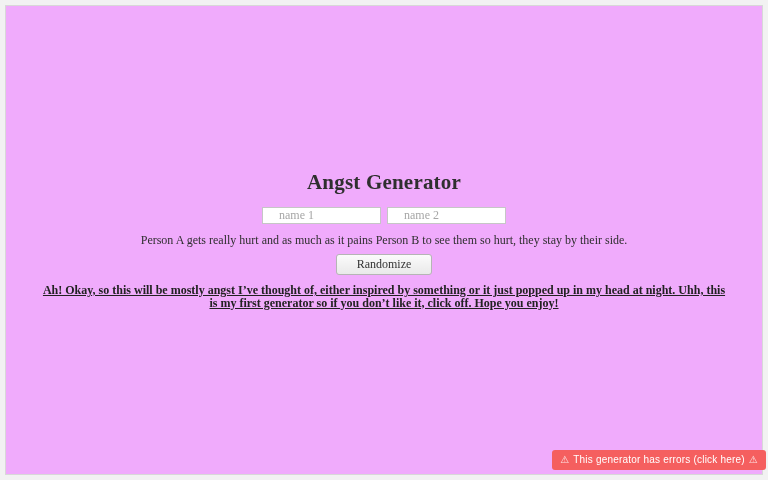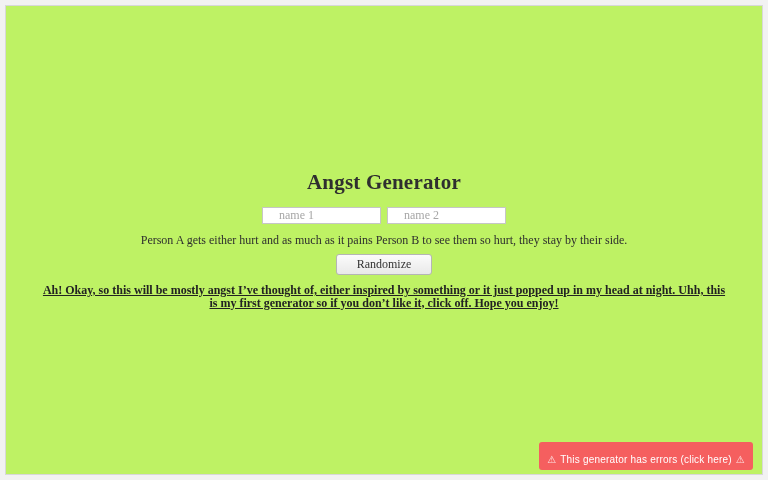--- a/index.html
+++ b/index.html
@@ -7,21 +7,21 @@
     padding: 0;
     width: 768px;
     height: 480px;
     background: #f2f2f2;
     overflow: hidden;
     font-family: "Liberation Serif", serif;
   }
   .panel {
     position: absolute;
     left: 5px; top: 5px; right: 5px; bottom: 5px;
-    background: #bef264;
+    background: #f0abfc;
     border: 1px solid #d8d8d8;
     box-sizing: border-box;
     text-align: center;
     padding-top: 164px;
   }
   .title {
     font: bold 21px "Liberation Serif", serif;
     color: #2f2f2f;
     margin: 0 0 12px 0;
     letter-spacing: 0.2px;
@@ -59,26 +59,26 @@
   .note {
     font: bold 12px "Liberation Serif", serif;
     color: #222222;
     max-width: 690px;
     margin: 9px auto 0 auto;
     line-height: 12.5px;
     text-decoration: underline;
   }
   .error-banner {
     position: absolute;
-    right: 15px;
+    right: 2px;
     bottom: 10px;
     background: #f55f5f;
     color: #ffffff;
     font: 10px "Liberation Sans", sans-serif;
-    padding: 12px 7px 5px 7px;
+    padding: 4px 7px 5px 7px;
     border-radius: 3px;
     cursor: pointer;
     letter-spacing: 0.2px;
     white-space: nowrap;
   }
   .warn {
     opacity: 0.8;
     font-size: 10px;
     padding: 0 1px;
   }
@@ -88,21 +88,21 @@
 
 <div class="panel">
 
   <h1 class="title">Angst Generator</h1>
 
   <div class="inputs-row">
     <input type="text" class="name-input" placeholder="name 1" style="">
     <input type="text" class="name-input" placeholder="name 2" style="">
   </div>
 
-  <div class="result">Person A gets either hurt and as much as it pains Person B to see them so hurt, they stay by their side.</div>
+  <div class="result">Person A gets really hurt and as much as it pains Person B to see them so hurt, they stay by their side.</div>
 
   <div>
     <button class="randomize">Randomize</button>
   </div>
 
   <p class="note">Ah! Okay, so this will be mostly angst I’ve thought of, either inspired by something or it just popped up in my head at night. Uhh, this is my first generator so if you don’t like it, click off. Hope you enjoy!</p>
 
 </div>
 
 <div class="error-banner" style="background: rgb(245, 95, 95); color: rgb(255, 255, 255);">

